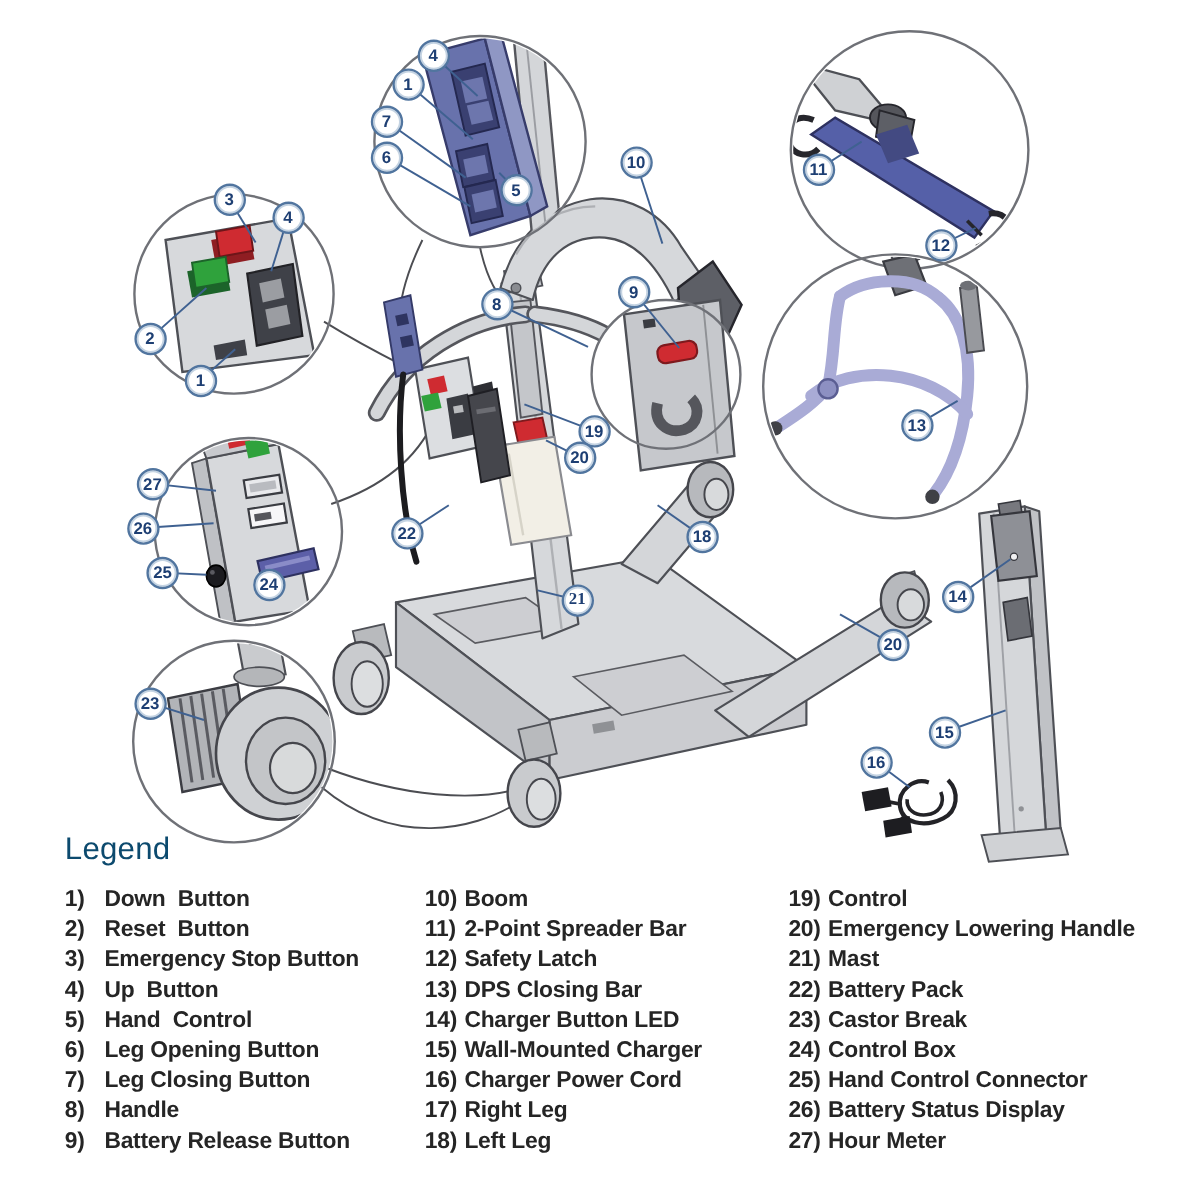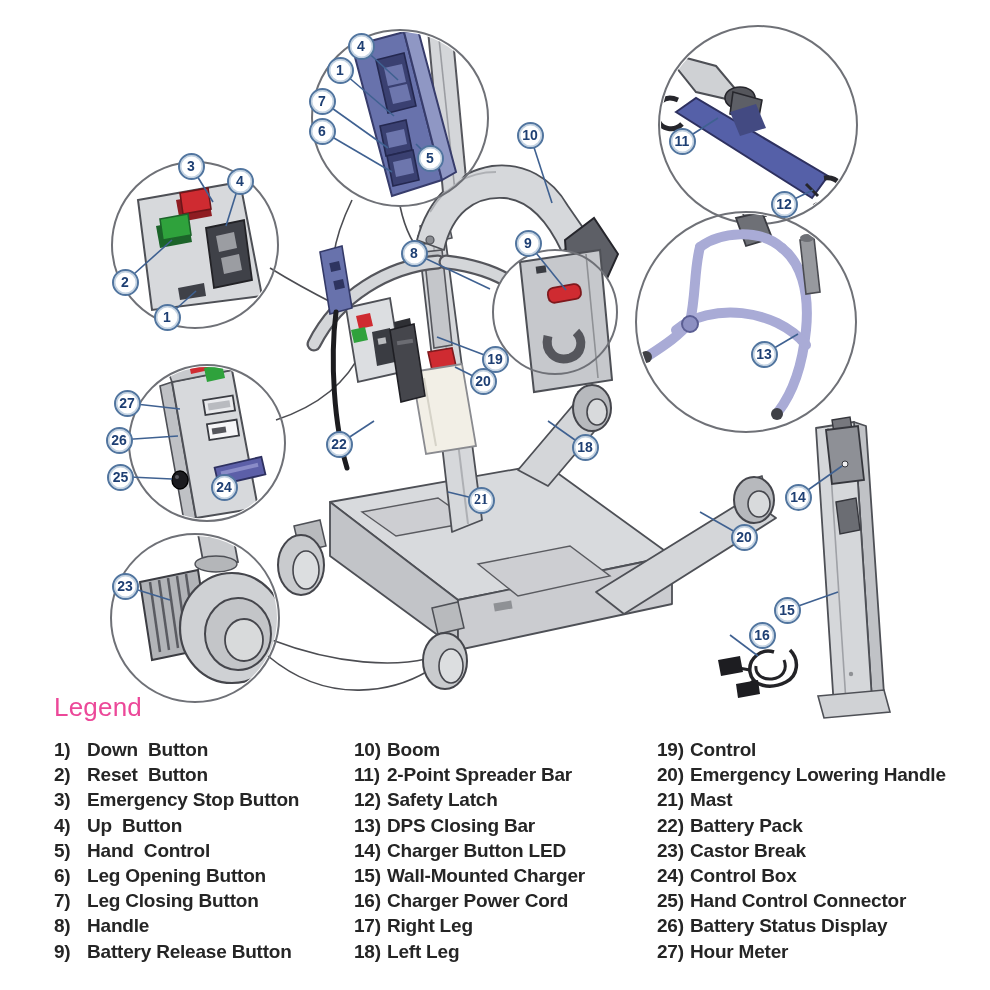--- a/index.html
+++ b/index.html
@@ -17,21 +17,21 @@
     box-shadow:inset 0 0 0 1.5px rgba(101,140,178,.38);z-index:5;}
   .leader{stroke:var(--leader);stroke-width:1.6;fill:none;}
   .curve{stroke:var(--curve);stroke-width:1.6;fill:none;}
   .outl{stroke:#4e5056;stroke-width:1.8;stroke-linejoin:round;}
   .c-red{fill:var(--red);} .c-green{fill:var(--green);} .c-blue{fill:var(--blue);}
   .c-navy{fill:var(--navy);} .c-spr{fill:var(--spreader);} .c-purple{fill:var(--purple);}
   .c-cream{fill:var(--cream);} .lav{stroke:var(--lavender);stroke-width:10;fill:none;stroke-linecap:round;}
   .detail-ring{fill:none;stroke:#6f7177;stroke-width:2;}
   .legend{position:absolute;left:0;top:0;width:990px;height:990px;pointer-events:none;}
   .legend-title{position:absolute;left:54px;top:692px;font-size:26px;font-weight:400;
-    color:#ec4899;letter-spacing:.2px;}
+    color:#0c4a6e;letter-spacing:.2px;}
   .legend-col{position:absolute;top:737px;width:300px;}
   .legend-row{line-height:25.2px;font-size:19px;font-weight:700;color:var(--legend-text);
     white-space:pre;letter-spacing:-0.2px;}
   .ln{display:inline-block;min-width:33px;}
 </style>
 </head>
 <body>
 
 <div class="stage">
 
@@ -346,30 +346,30 @@
       <div class="callout" style="left: 516.5px; top: 121.5px;">10</div>
       <div class="callout" style="left: 400.5px; top: 239.5px;">8</div>
       <div class="callout" style="left: 514.5px; top: 229.5px;">9</div>
       <div class="callout" style="left: 481.5px; top: 345.5px;">19</div>
       <div class="callout" style="left: 469.5px; top: 367.5px;">20</div>
       <div class="callout" style="left: 668.5px; top: 127.5px;">11</div>
       <div class="callout" style="left: 770.5px; top: 190.5px;">12</div>
       <div class="callout" style="left: 750.5px; top: 340.5px;">13</div>
       <div class="callout" style="left: 113.5px; top: 389.5px;">27</div>
       <div class="callout" style="left: 105.5px; top: 426.5px;">26</div>
-      <div class="callout" style="left: 107px; top: 463.5px; text-align: right;">25</div>
+      <div class="callout" style="left: 122px; top: 463.5px; text-align: right;">25</div>
       <div class="callout" style="left: 210.5px; top: 473.5px;">24</div>
       <div class="callout" style="left: 111.5px; top: 572.5px;">23</div>
       <div class="callout" style="left: 325.5px; top: 430.5px;">22</div>
       <div class="callout" style="left: 467.5px; top: 486.5px; font-family: Liberation Serif, serif;">21</div>
       <div class="callout" style="left: 571.5px; top: 433.5px;">18</div>
       <div class="callout" style="left: 730.5px; top: 523.5px;">20</div>
       <div class="callout" style="left: 784.5px; top: 483.5px;">14</div>
       <div class="callout" style="left: 773.5px; top: 596.5px;">15</div>
-      <div class="callout" style="left: 716.5px; top: 621.5px; margin-left: 32px;">16</div>
+      <div class="callout" style="left: 716.5px; top: 621.5px;">16</div>
     </div>
 
 <div class="legend">
   <div class="legend-title">Legend</div>
   <div class="legend-col" id="lc0" style="left:54px">
         <div class="legend-row"><span class="ln">1)</span><span>Down  Button</span></div>
         <div class="legend-row"><span class="ln">2)</span><span>Reset  Button</span></div>
         <div class="legend-row"><span class="ln">3)</span><span>Emergency Stop Button</span></div>
         <div class="legend-row"><span class="ln">4)</span><span>Up  Button</span></div>
         <div class="legend-row"><span class="ln">5)</span><span>Hand  Control</span></div>

